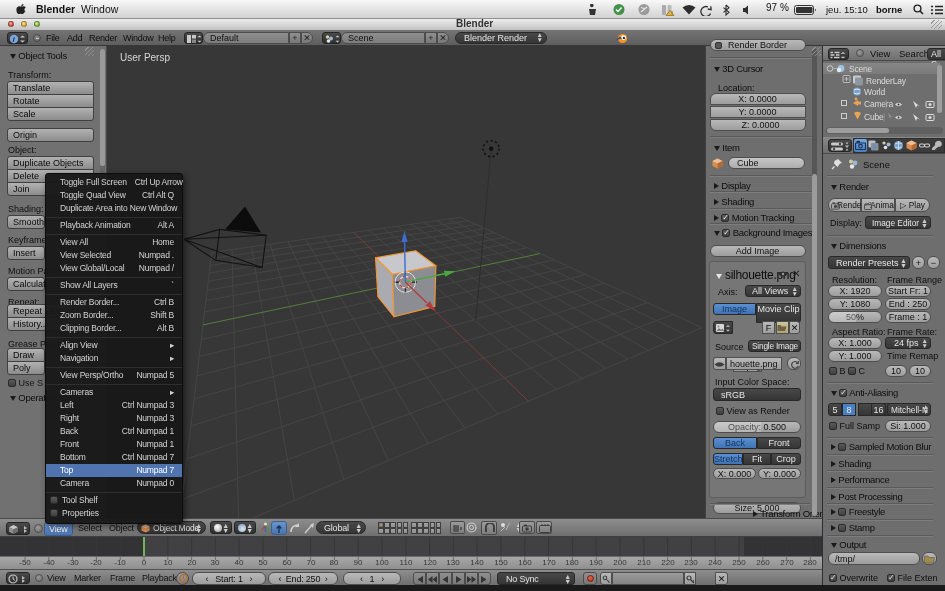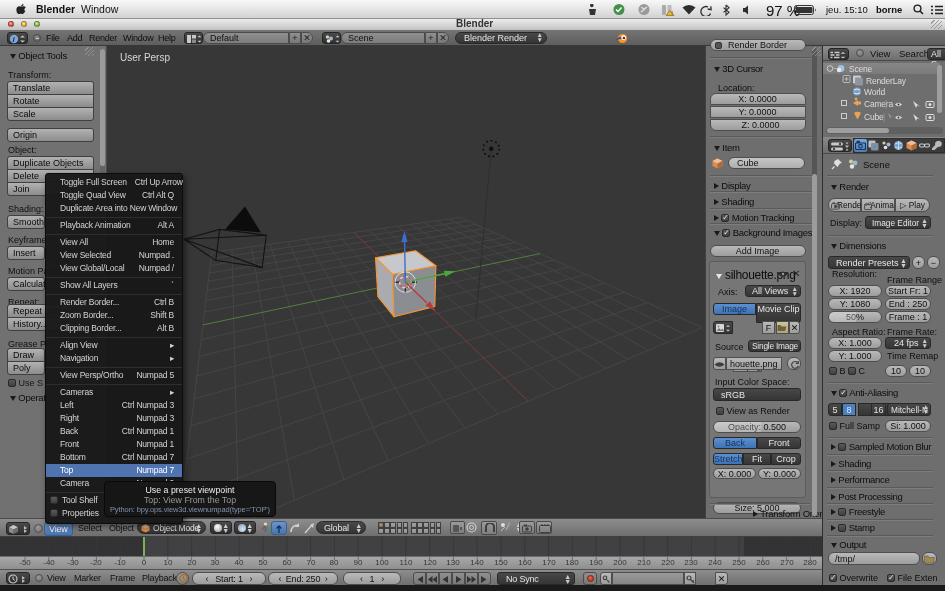--- a/index.html
+++ b/index.html
@@ -71,21 +71,21 @@
         <path d="M55 8l6-5M55 3.5l3 1" stroke="#e8e8e8" stroke-width="1.2" fill="none"></path>
 <rect x="76" y="1" width="4" height="10" rx="1" fill="#aaa"></rect>
         <rect x="81.5" y="1" width="4" height="10" rx="1" fill="#bbb"></rect>
         <path d="M84 6.5l4 5h-8z" fill="#e8b33a" stroke="#8a6a10" stroke-width="0.7"></path>
         <text x="85.2" y="10.6" font-size="6" fill="#5a4005">!</text>
 <path d="M103 10.5L96.5 3.6a9.5 9.5 0 0113 0z" fill="#2e2e2e"></path>
 <path d="M122 3a5 5 0 102.5 6.5M124.8 2.2l.3 3.4-3.4-.6" stroke="#2e2e2e" stroke-width="1.3" fill="none"></path>
 <path d="M140 1v10l3-2.7-5.5-4.6M140 1l3 2.7-5.5 4.6" stroke="#2e2e2e" stroke-width="1.1" fill="none"></path>
 <path d="M157 4h2l3-2.6v9.2L159 8h-2z" fill="#2e2e2e"></path>
 </svg>
-  <span class="mi" style="left:766px;font-size:15px;top:2px;">97 %</span>
+  <span class="mi" style="left:766px;font-size:10px;top:2px;">97 %</span>
 <svg class="mi" style="left:794px;top:4.5px;" width="24" height="10" viewBox="0 0 24 10">
         <rect x="0.5" y="0.5" width="19" height="9" rx="2" fill="none" stroke="#333"></rect>
         <rect x="2" y="2" width="16.5" height="6" rx="1" fill="#333"></rect>
         <path d="M21 3.5v3a1.8 1.8 0 000-3z" fill="#333"></path>
       </svg>
 <span class="mi" style="left:826px;font-size:9.5px;top:3.5px;">jeu. 15:10</span>
   <span class="mi" style="left:876px;font-weight:bold;font-size:9.5px;top:3.5px;">borne</span>
 <svg class="mi" style="left:913px;top:4px;" width="11" height="11" viewBox="0 0 11 11">
         <circle cx="4.5" cy="4.5" r="3.4" fill="none" stroke="#222" stroke-width="1.4"></circle>
         <path d="M7 7l3 3" stroke="#222" stroke-width="1.6"></path>
@@ -612,21 +612,21 @@
           <path d="M0.5 3l1.8-1.8 2 .8-1.8 1.8zM4.5 2l1.8-1.6 2 .8L6.5 3z" fill="none" stroke="#444" stroke-width="0.8"></path>
         </svg><span style="margin-left:8px;">Anima</span></div>
   <div class="pill" style="left:72px;top:61px;width:35px;height:14px;line-height:13px;border-radius:0 7px 7px 0;font-size:8.3px;">▷ Play</div>
   <div style="position:absolute;left:7px;top:81px;">Display:</div>
   <div class="ddark" style="left:42px;top:79px;width:66px;height:13px;line-height:12px;padding-left:6px;border-radius:3px;font-size:8.3px;">Image Editor<span style="position:absolute;right:2px;top:1px;color:#ccc;font-size:7px;line-height:5px;">▲<br>▼</span></div>
   <div class="npsep" style="top:98px;"></div>
   <div class="phead" style="left:8px;top:103px;"><span class="tri-d"></span> Dimensions</div>
   <div class="ddark" style="left:5px;top:119px;width:82px;height:13px;line-height:12px;padding-left:7px;border-radius:3px;">Render Presets<span style="position:absolute;right:2px;top:1px;color:#ccc;font-size:7px;line-height:5px;">▲<br>▼</span></div>
   <div class="pill" style="left:89px;top:119px;width:13px;height:13px;line-height:12px;">+</div>
   <div class="pill" style="left:104px;top:119px;width:13px;height:13px;line-height:12px;">−</div>
-  <div style="position:absolute;left:9px;top:132px;">Resolution:</div>
+  <div style="position:absolute;left:9px;top:138px;">Resolution:</div>
   <div style="position:absolute;left:64px;top:138px;">Frame Range</div>
   <div class="pill" style="left:5px;top:148px;width:54px;height:12px;line-height:11px;">X: 1920</div>
   <div class="pill" style="left:62px;top:148px;width:46px;height:12px;line-height:11px;">Start Fr: 1</div>
   <div class="pill" style="left:5px;top:161px;width:54px;height:12px;line-height:11px;">Y: 1080</div>
   <div class="pill" style="left:62px;top:161px;width:46px;height:12px;line-height:11px;">End : 250</div>
   <div class="pill" style="left:5px;top:174px;width:54px;height:12px;line-height:11px;overflow:hidden;"><span style="position:absolute;left:0;top:0;width:27px;height:12px;background:rgba(255,255,255,.28);"></span>50%</div>
   <div class="pill" style="left:62px;top:174px;width:46px;height:12px;line-height:11px;">Frame : 1</div>
   <div style="position:absolute;left:9px;top:190px;">Aspect Ratio:</div>
   <div style="position:absolute;left:64px;top:190px;">Frame Rate:</div>
   <div class="pill" style="left:5px;top:200px;width:54px;height:12px;line-height:11px;">X: 1.000</div>
@@ -704,19 +704,14 @@
   <div class="mrow">Camera<span class="sc">Numpad 0</span></div>
   <div class="msep"></div>
   <div class="mrow">
         <span style="margin-left:-10px;"><span class="chk" style="margin-right:4px;"></span>Tool Shelf</span>
       </div>
   <div class="mrow">
         <span style="margin-left:-10px;"><span class="chk" style="margin-right:4px;"></span>Properties</span>
       </div>
 </div>
 
-<div class="abs" id="tooltip">
-  <div style="margin-top:3px;color:#efefef;">Use a preset viewpoint</div>
-  <div style="color:#9a9a9a;">Top: View From the Top</div>
-  <div style="color:#8490ad;font-size:7.5px;letter-spacing:-0.1px;">Python: bpy.ops.view3d.viewnumpad(type='TOP')</div>
-</div>
 
 </div>
 
 </body></html>

